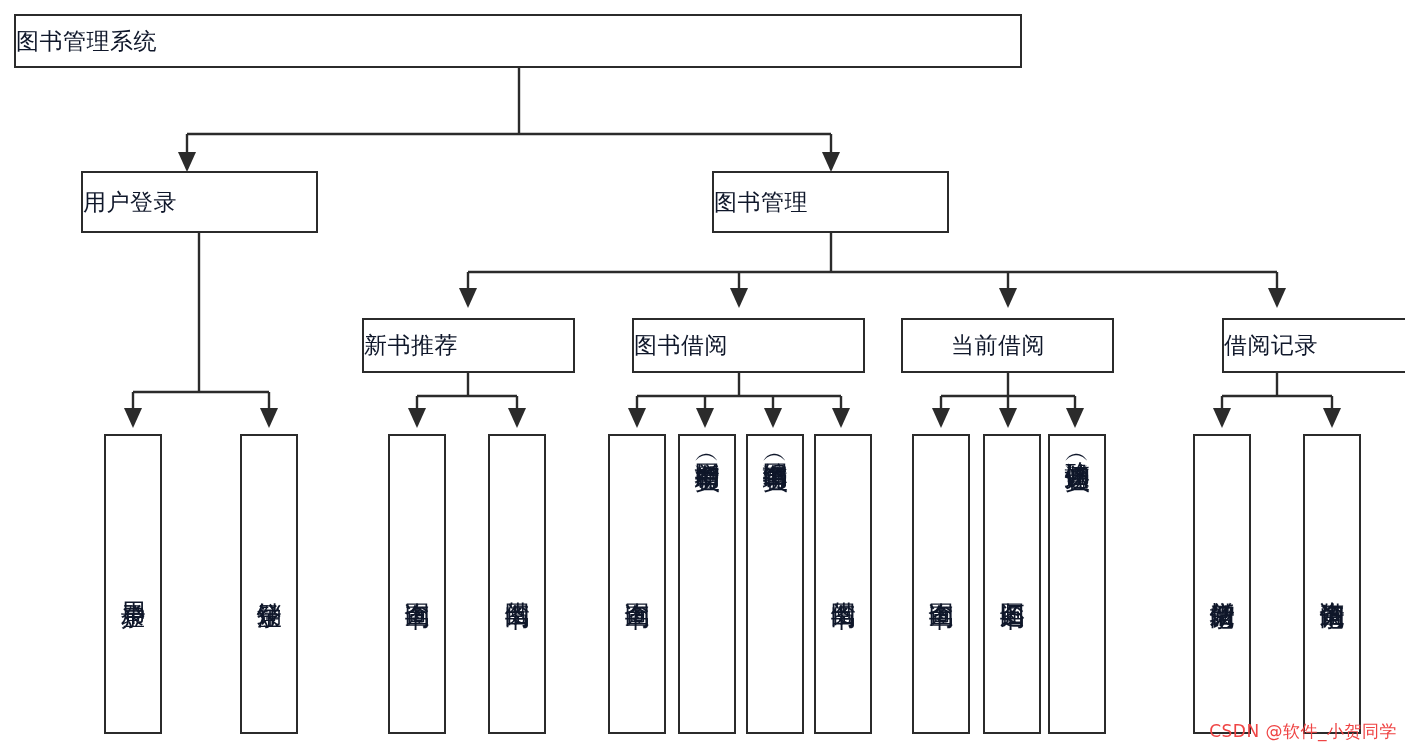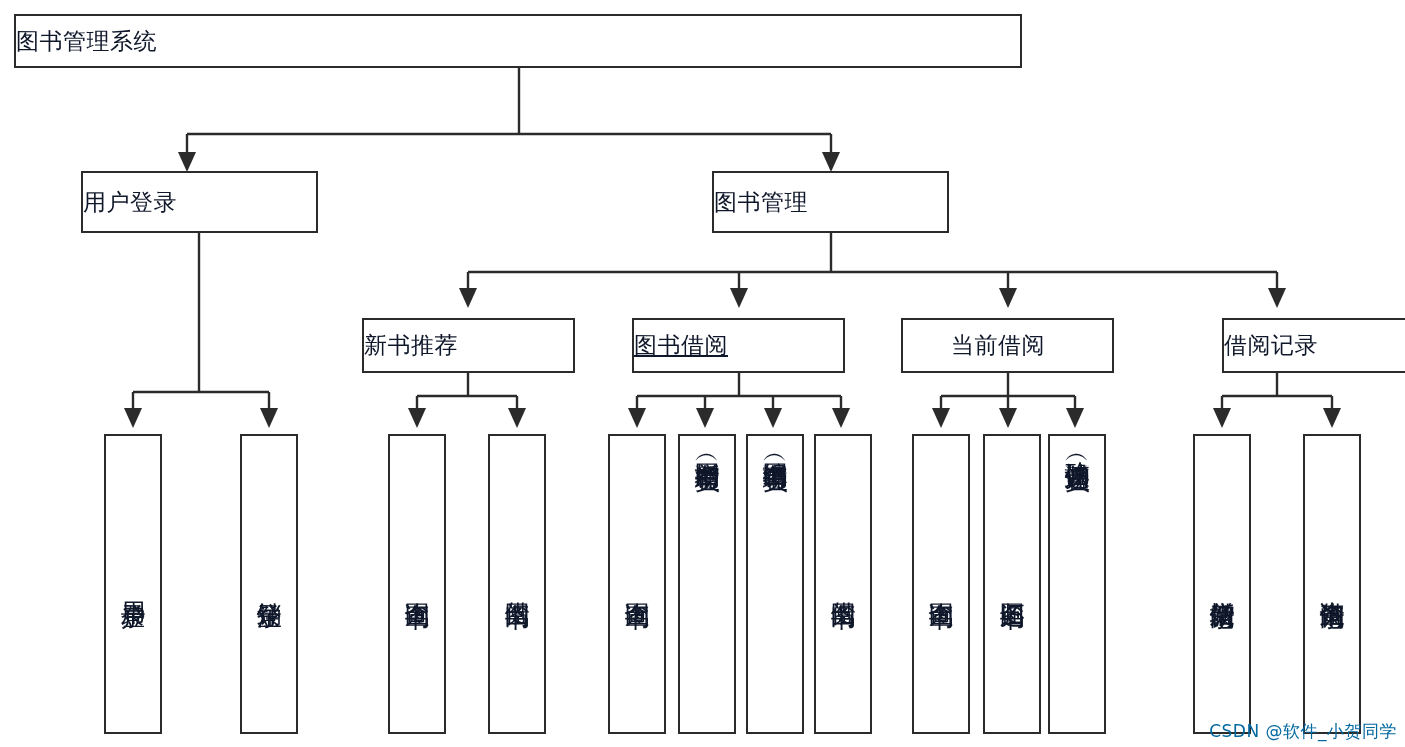--- a/index.html
+++ b/index.html
@@ -82,21 +82,21 @@
     fill: none;
   }
   #edges polygon {
     fill: #2b2b2b;
   }
   .watermark {
     position: absolute;
     right: 8px;
     bottom: 4px;
     font-size: 17px;
-    color: #0369a1;
+    color: #ef4444;
     letter-spacing: 0.5px;
     white-space: nowrap;
   }
 </style>
 </head>
 <body>
 
 <div id="canvas">
 
   <svg id="edges" viewBox="0 0 1405 747" xmlns="http://www.w3.org/2000/svg">
@@ -168,21 +168,21 @@
   <div class="node horizontal" style="left:81px; top:171px; width:237px; height:62px;">
     <span class="node-label">用户登录</span>
   </div>
   <div class="node horizontal" style="left:712px; top:171px; width:237px; height:62px;">
     <span class="node-label">图书管理</span>
   </div>
 
   <div class="node horizontal" style="left:362px; top:318px; width:213px; height:55px;">
     <span class="node-label">新书推荐</span>
   </div>
-  <div class="node horizontal" style="left:632px; top:318px; width:213px; height:55px;text-decoration:underline;">
+  <div class="node horizontal" style="left:632px; top:318px; width:233px; height:55px;">
     <span class="node-label">图书借阅</span>
   </div>
   <div class="node horizontal" style="left:901px; top:318px; width:213px; height:55px;padding-left:48px;">
     <span class="node-label">当前借阅</span>
   </div>
   <div class="node horizontal" style="left:1222px; top:318px; width:213px; height:55px;">
     <span class="node-label">借阅记录</span>
   </div>
 
   <div class="node vertical centeredv" style="left:104px; top:434px; width:58px; height:300px;">

